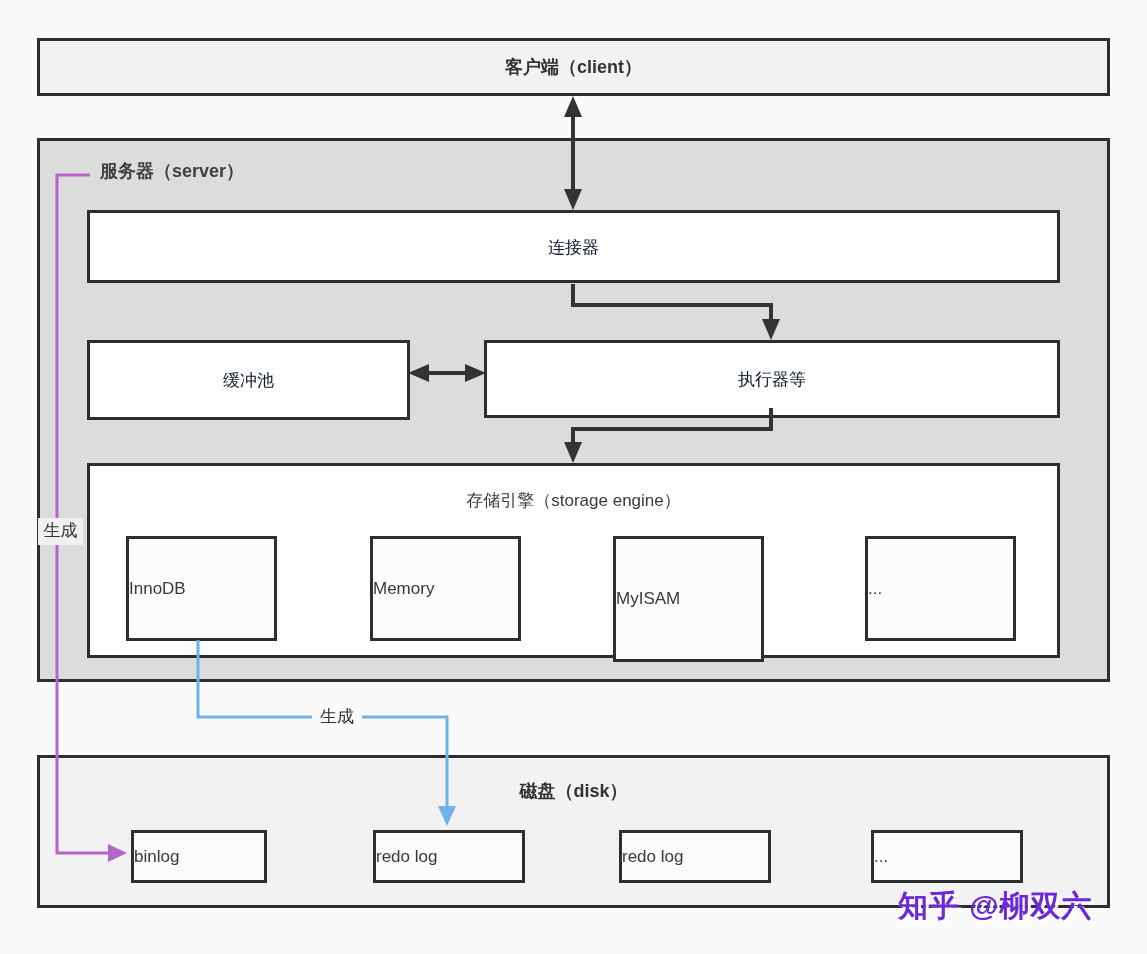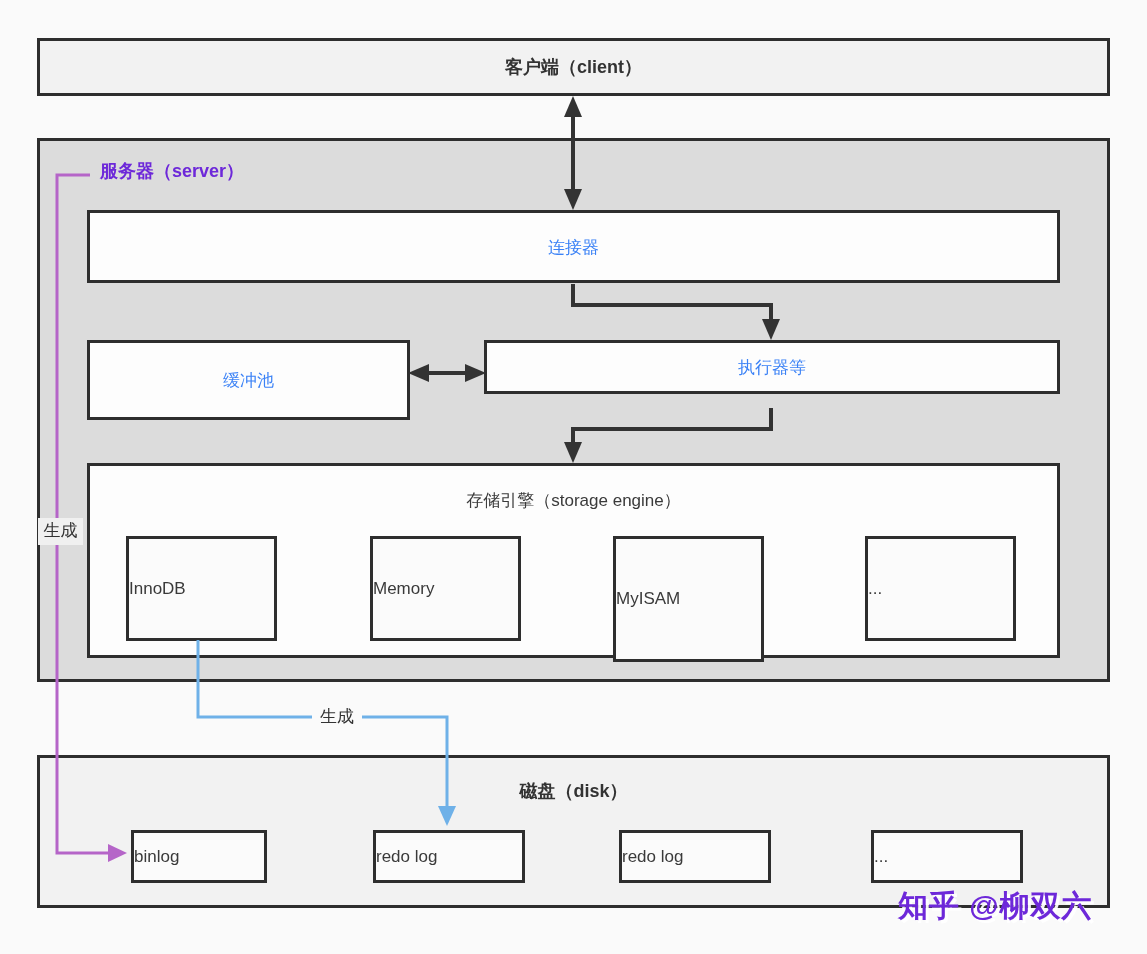--- a/index.html
+++ b/index.html
@@ -27,21 +27,21 @@
     background: #dcdcdc;
   }
   .inner-white {
     background: #fdfdfd;
   }
   .center-label {
     position: absolute;
     left: 0;
     right: 0;
     text-align: center;
-    color: #3b82f6;
+    color: #0f172a;
     font-size: 17px;
   }
   .bold-label {
     font-weight: bold;
     color: #333333;
     font-size: 18px;
   }
   .vcenter {
     top: 50%;
     transform: translateY(-50%);
@@ -56,21 +56,21 @@
     justify-content: flex-start;
     color: #3a3a3a;
     font-size: 17px;
   }
   .server-tag {
     position: absolute;
     left: 60px;
     top: 18px;
     font-size: 18px;
     font-weight: bold;
-    color: #6d28d9;
+    color: #404040;
   }
   .storage-title {
     position: absolute;
     left: 0;
     right: 0;
     top: 23px;
     text-align: center;
     color: #3a3a3a;
     font-size: 17px;
   }
@@ -130,21 +130,21 @@
   </div>
 
   <div class="box inner-white" style="left:87px; top:210px; width:973px; height:73px;">
     <div class="center-label vcenter">连接器</div>
   </div>
 
   <div class="box inner-white" style="left:87px; top:340px; width:323px; height:80px;">
     <div class="center-label vcenter">缓冲池</div>
   </div>
 
-  <div class="box inner-white" style="left:484px; top:340px; width:576px; height:54px;">
+  <div class="box inner-white" style="left:484px; top:340px; width:576px; height:78px;">
     <div class="center-label vcenter">执行器等</div>
   </div>
 
   <div class="box inner-white" style="left:87px; top:463px; width:973px; height:195px;">
     <div class="storage-title">存储引擎（storage engine）</div>
     <div class="small-box" style="left:36px;  top:70px; width:151px; height:105px;">
       <span>InnoDB</span>
     </div>
     <div class="small-box" style="left:280px; top:70px; width:151px; height:105px;">
       <span>Memory</span>

